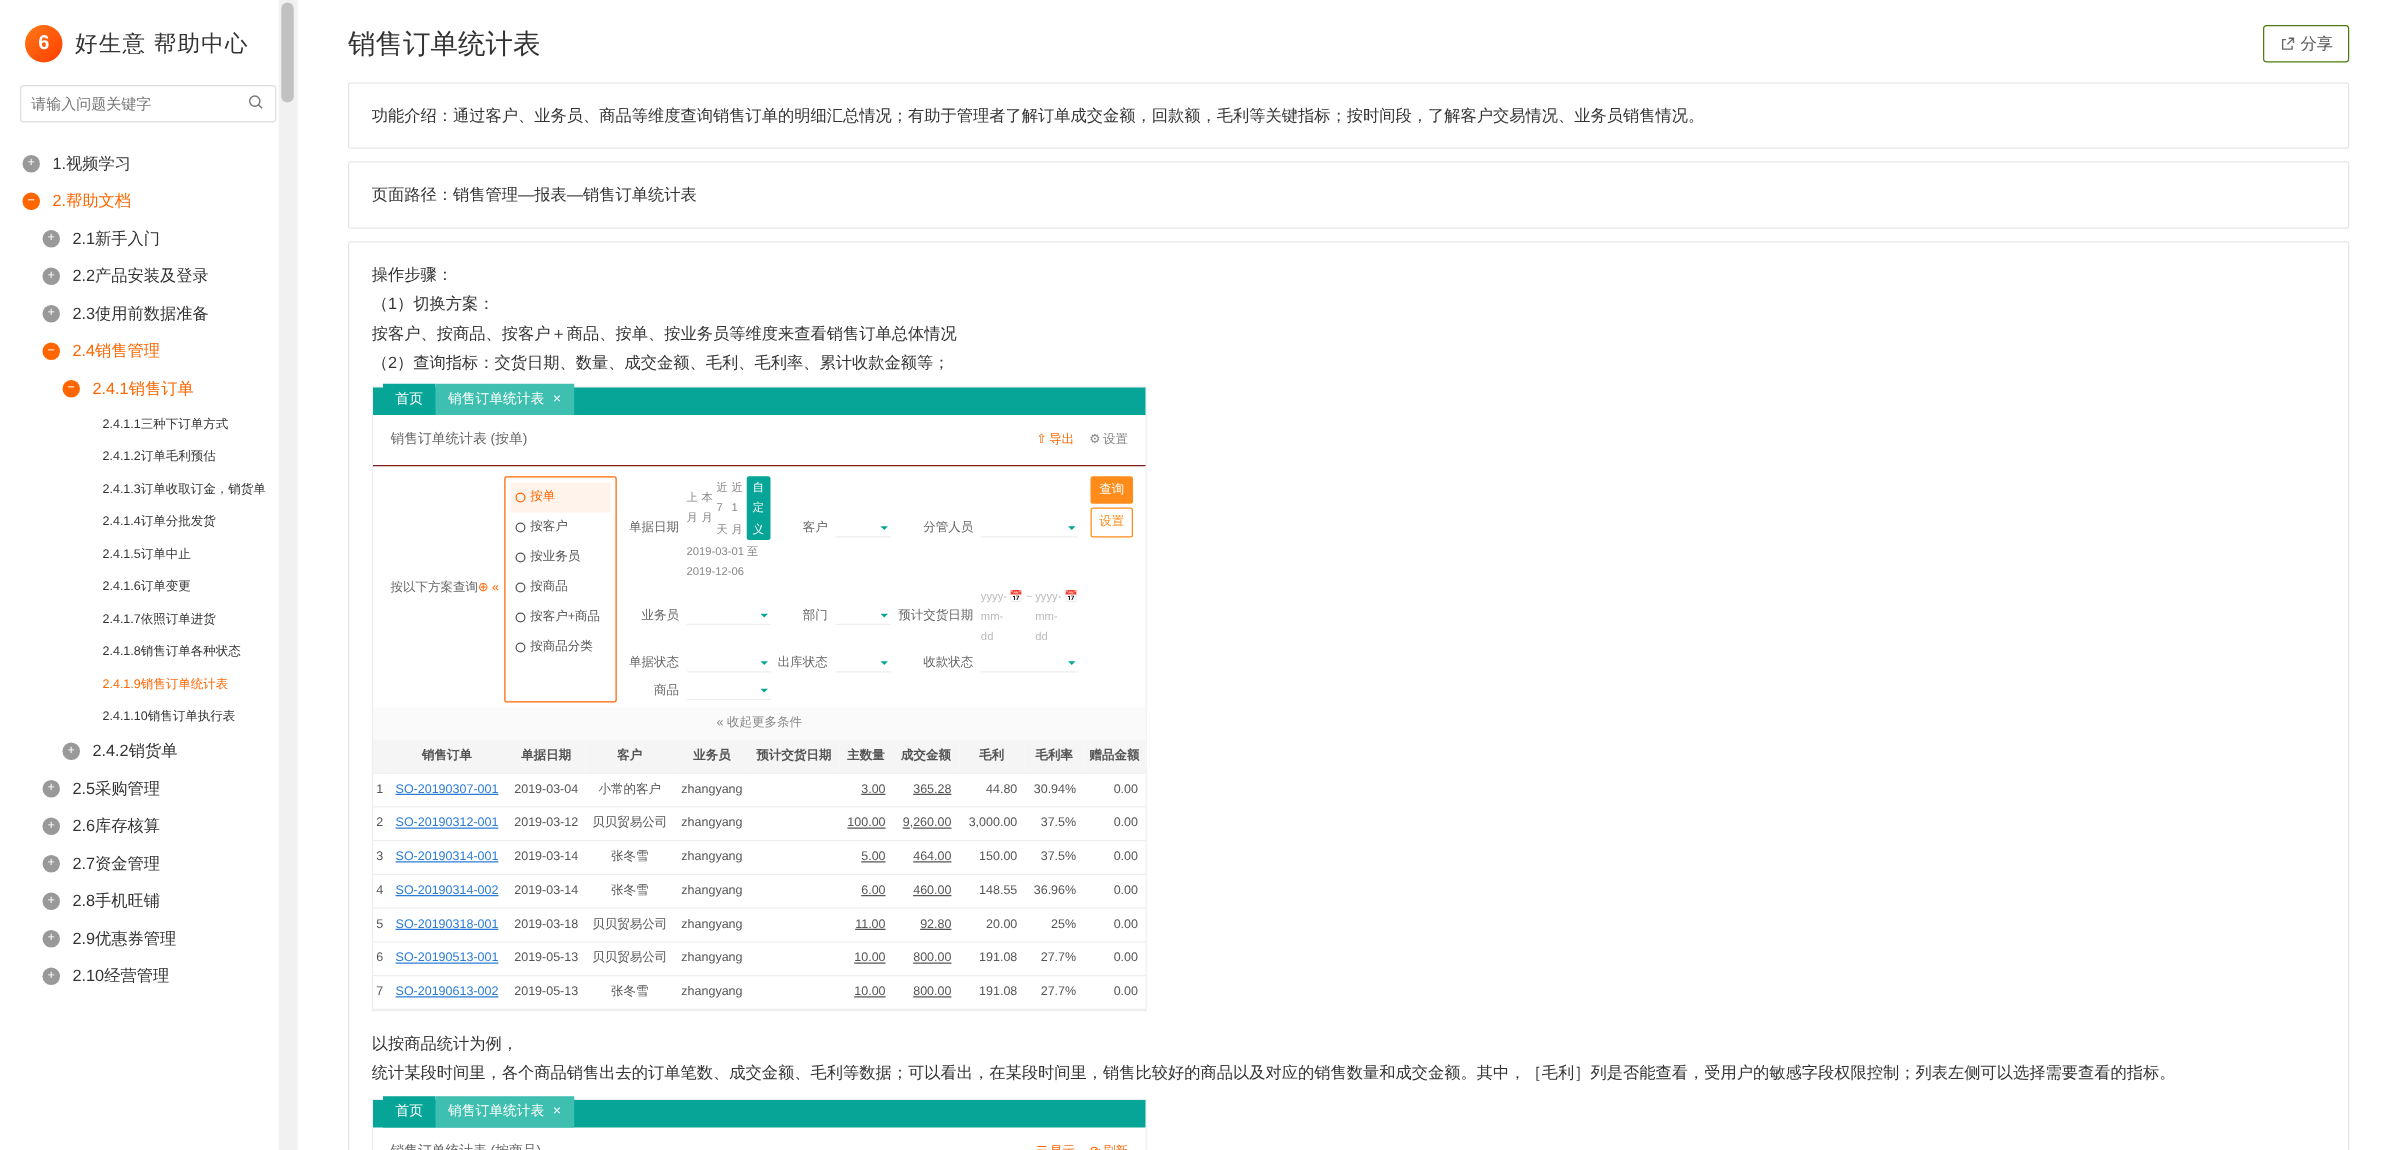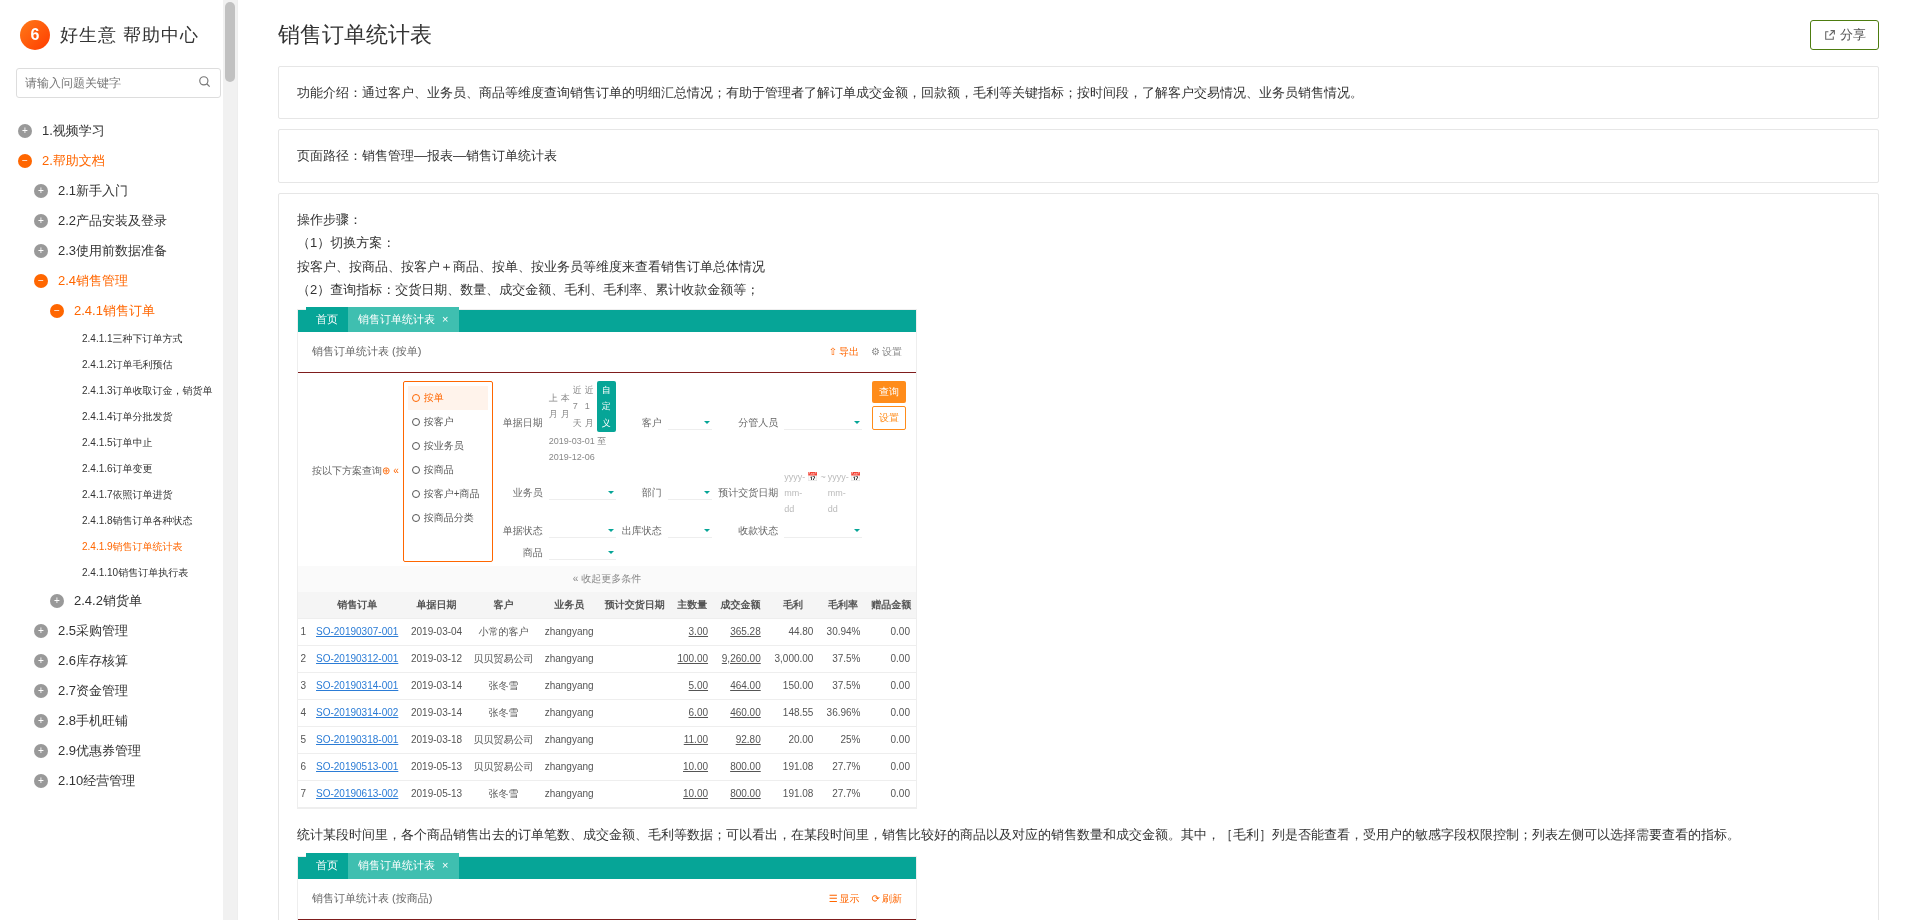--- a/index.html
+++ b/index.html
@@ -395,20 +395,21 @@
               <td style="text-decoration: underline; text-align: right; padding-right: 6px;">800.00</td>
               <td style="text-align: right; padding-right: 6px;">191.08</td>
               <td style="text-align: right; padding-right: 6px;">27.7%</td>
               <td style="text-align: right; padding-right: 6px;">0.00</td>
             </tr>
           </tbody>
       </table>
     </div>
 
     <div style="height:14px"></div>
+    <div>以按商品统计为例，</div>
     <div>统计某段时间里，各个商品销售出去的订单笔数、成交金额、毛利等数据；可以看出，在某段时间里，销售比较好的商品以及对应的销售数量和成交金额。其中，［毛利］列是否能查看，受用户的敏感字段权限控制；列表左侧可以选择需要查看的指标。</div>
 
     <div class="img-shot" style="margin-top:10px">
       <div class="shot-tabs">
         <div class="shot-tab">首页</div>
         <div class="shot-tab on2"><span>销售订单统计表</span> <span style="margin-left:4px">×</span></div>
       </div>
       <div class="shot-head">
         <div class="shot-title">销售订单统计表 (按商品)</div>
         <div class="shot-act">

